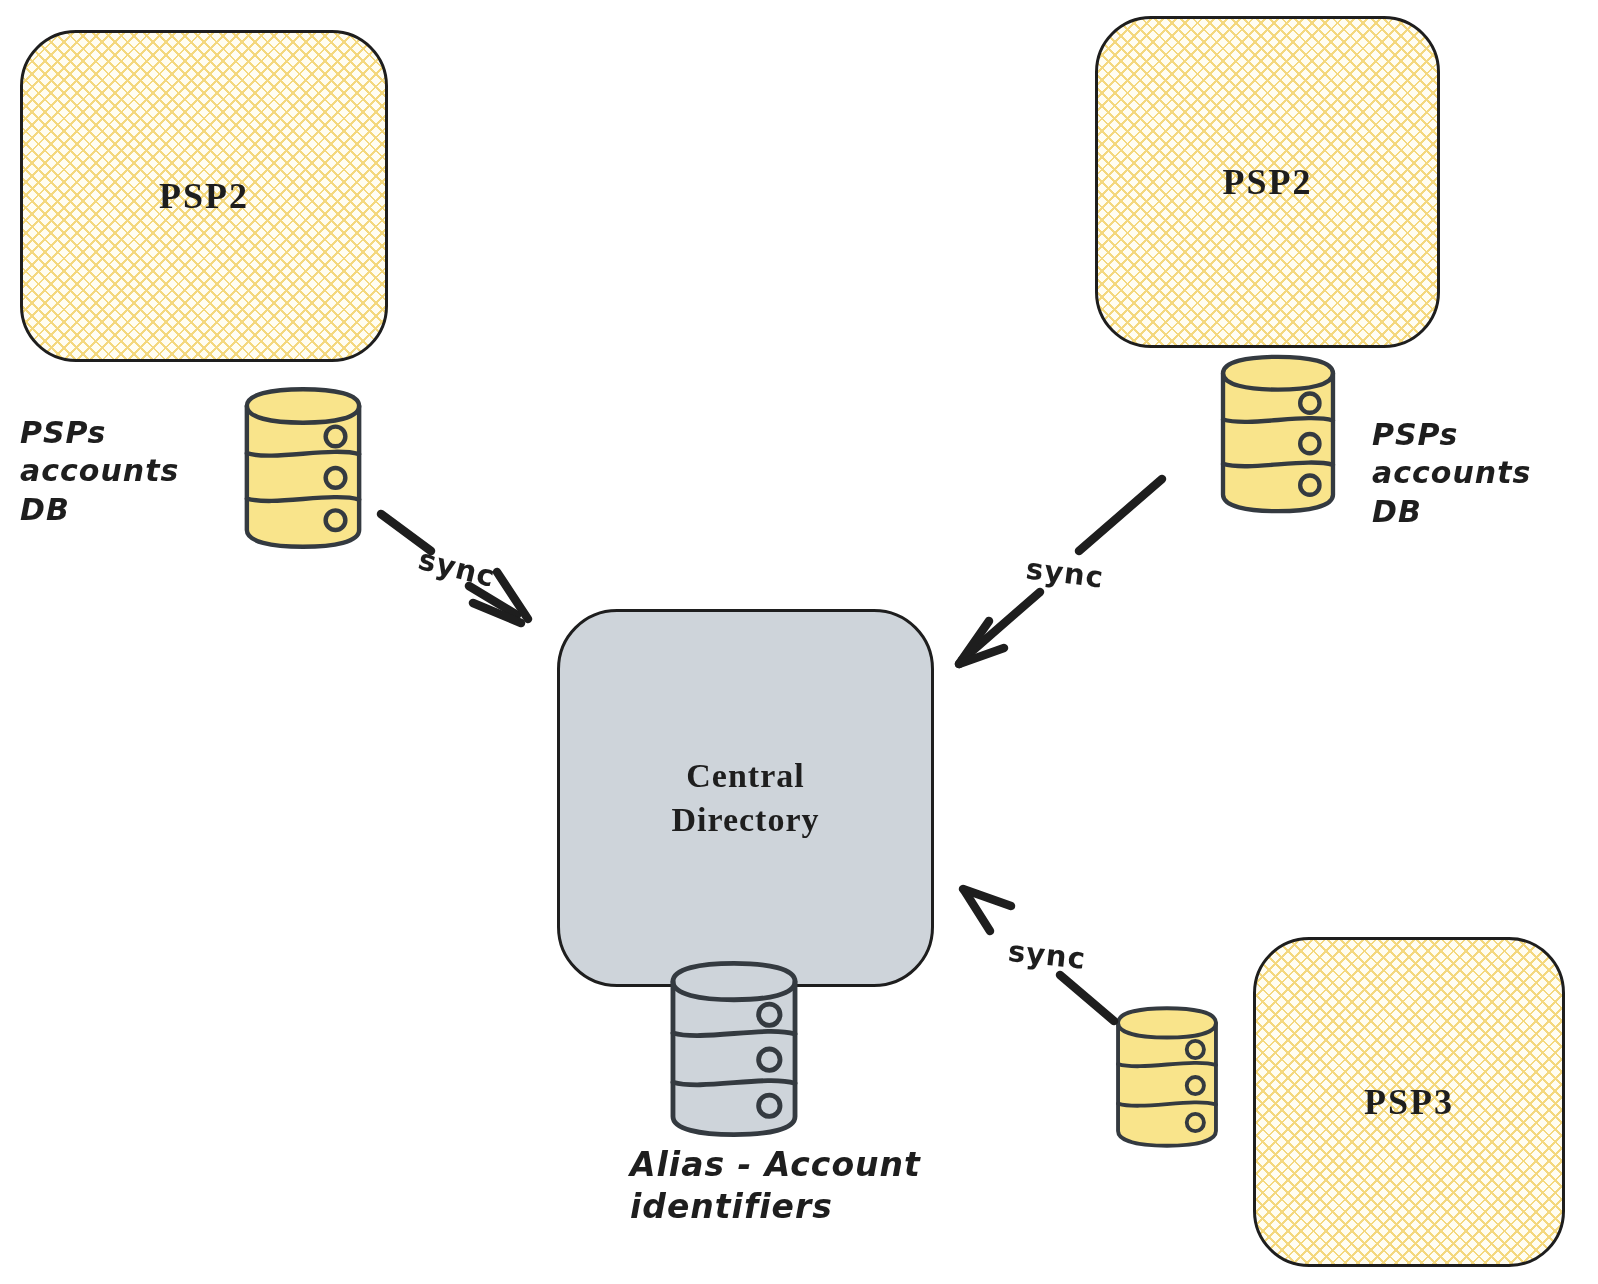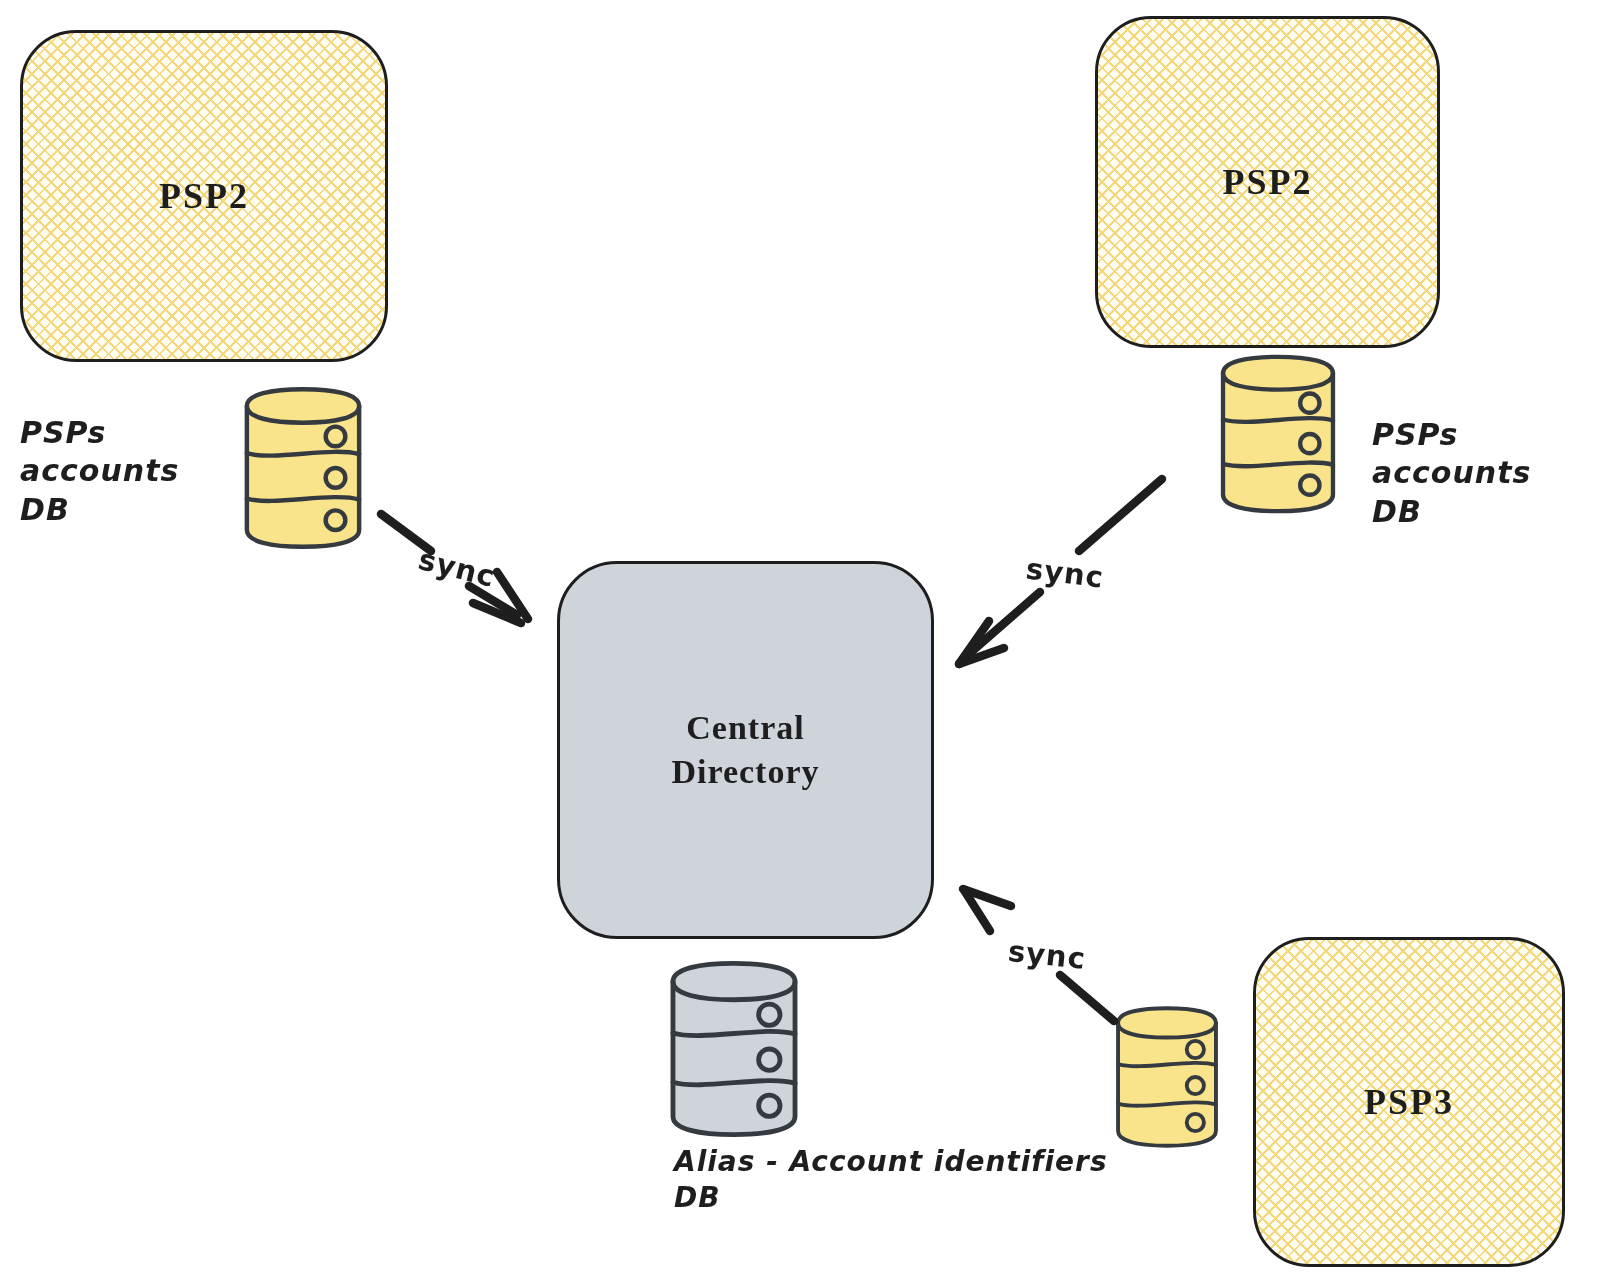--- a/index.html
+++ b/index.html
@@ -31,20 +31,21 @@
   .node.yellow {
     border-radius: 56px;
     background-color: #fffdf2;
     background-image:
       repeating-linear-gradient(45deg,  var(--yellow-hatch) 0px, var(--yellow-hatch) 2px, transparent 2px, transparent 9px),
       repeating-linear-gradient(-45deg, var(--yellow-hatch) 0px, var(--yellow-hatch) 2px, transparent 2px, transparent 9px);
   }
   .node.gray {
     border-radius: 60px;
     background: var(--gray-fill);
+    margin-top: 48px;
   }
   .node-label {
     font-size: 36px;
     font-weight: 600;
     letter-spacing: 2px;
     text-align: center;
     line-height: 1.3;
     font-family: Liberation Serif, serif;
   }
   .node-label.central {
@@ -59,21 +60,21 @@
   .db.yellow .db-body { fill: var(--yellow-fill); }
   .db.gray   .db-body { fill: var(--gray-fill); }
   .text-label {
     position: absolute;
     font-size: 30px;
     font-weight: 600;
     letter-spacing: 1px;
     line-height: 1.28;
     font-style: italic;
   }
-  .text-label.alias { font-size: 28px; margin-left: 44px; }
+  .text-label.alias { font-size: 33px; }
   .sync-label {
     position: absolute;
     font-size: 29px;
     font-weight: 600;
     letter-spacing: 1px;
   }
   .arrows { position: absolute; left: 0; top: 0; pointer-events: none; }
   .arrows path {
     fill: none;
     stroke: var(--stroke);
@@ -171,20 +172,19 @@
     <div>accounts DB</div>
   </div>
 
   <div class="text-label" style="left:1372px; top:416px; width:220px;">
     <div>PSPs</div>
     <div>accounts DB</div>
   </div>
 
   <div class="text-label alias" style="left:630px; top:1144px; width:460px;">
     <div>Alias - Account identifiers</div>
-    <div>DB</div>
   </div>
 
   <div class="sync-label" style="left:418px; top:551px; transform:rotate(14deg);">sync</div>
   <div class="sync-label" style="left:1026px; top:556px; transform:rotate(7deg);">sync</div>
   <div class="sync-label" style="left:1008px; top:938px; transform:rotate(6deg);">sync</div>
 
 </div>
 
 </body></html>

